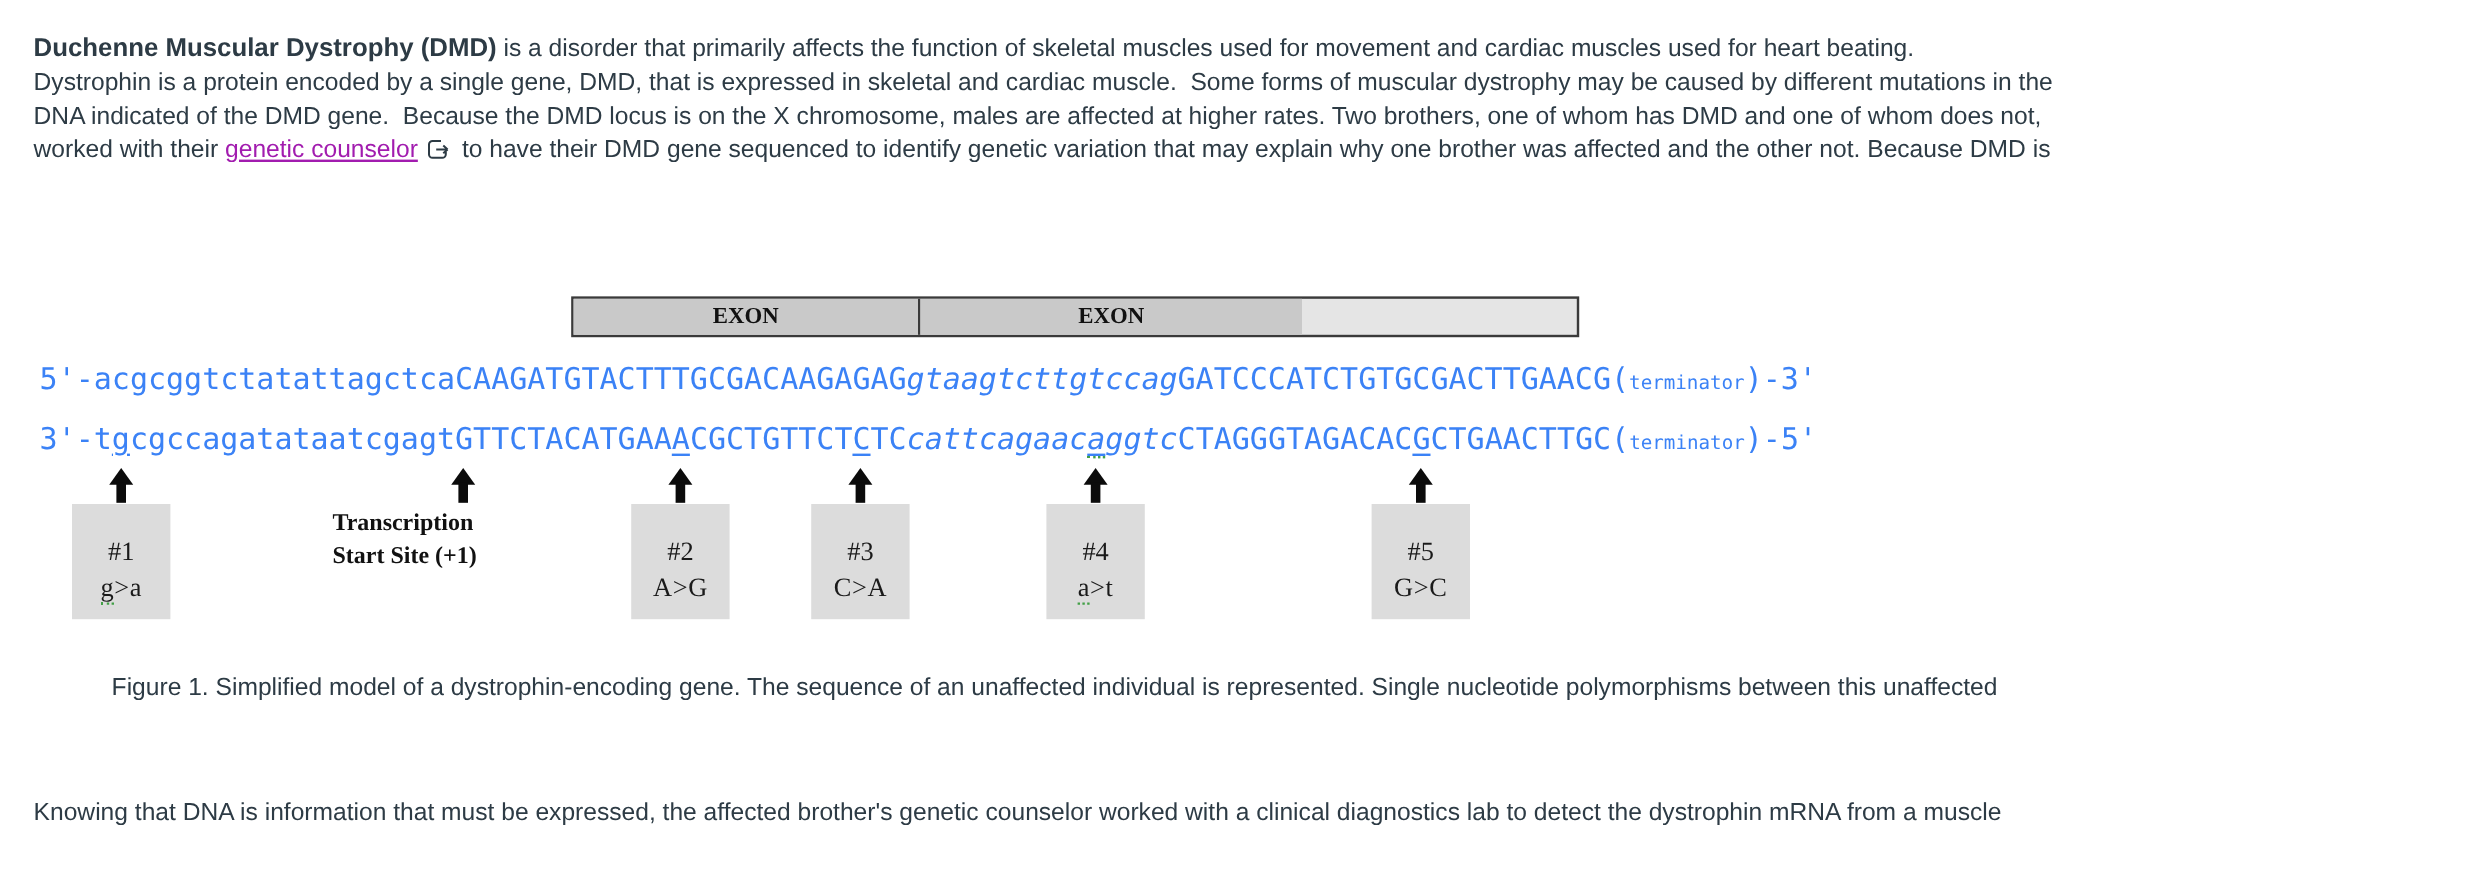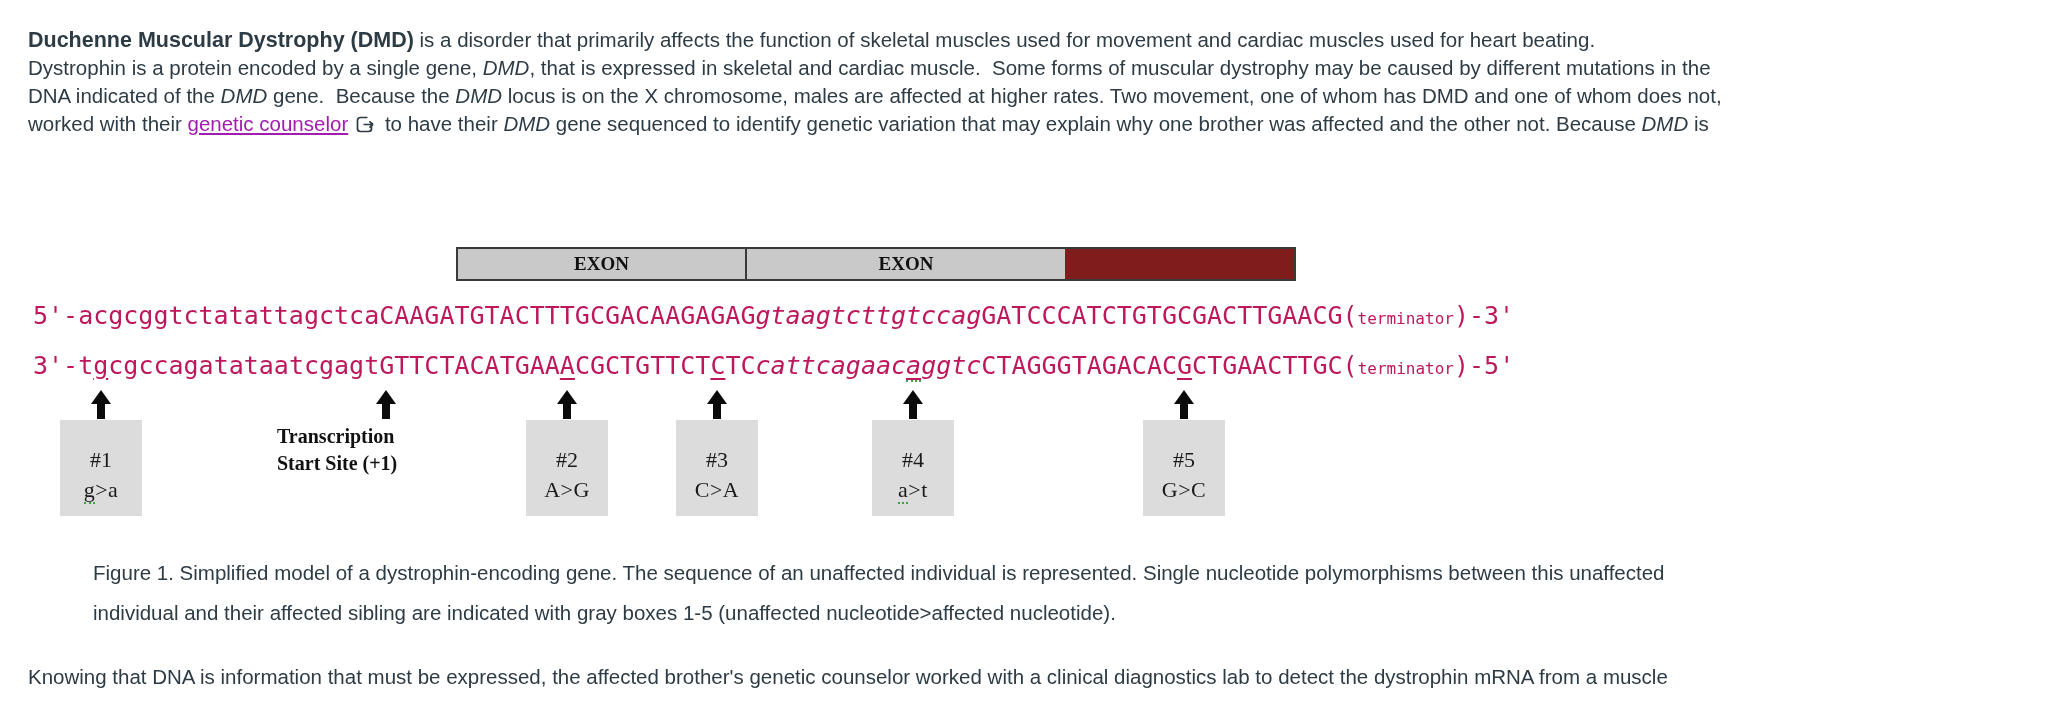--- a/index.html
+++ b/index.html
@@ -3,38 +3,38 @@
 <meta charset="utf-8">
 <style>
   html,body{margin:0;padding:0;background:#ffffff;}
   .page{position:relative;width:1748px;height:724px;background:#ffffff;overflow:hidden;
         font-family:"Liberation Sans",sans-serif;color:#2D3B45;}
   .line{white-space:pre-wrap;}
 
   
   .intro{position:absolute;left:28px;top:26px;width:1990px;font-size:20.5px;line-height:28px;}
   .intro b{font-size:21.5px;font-weight:700;}
-  .em{font-style:italic;}
+  .em{}
   a.doclink{color:#a21caf;text-decoration:underline;cursor:pointer;}
   .extlink-icon{display:inline-block;vertical-align:-4px;margin:0 4px 0 6px;}
 
   
-  .bar{position:absolute;left:456px;top:247px;width:840px;height:34px;display:flex;
-       border:2px solid #3a3a3a;box-sizing:border-box;background:#7f1d1d;}
+  .bar{position:absolute;left:476px;top:247px;width:840px;height:34px;display:flex;
+       border:2px solid #3a3a3a;box-sizing:border-box;background:#e5e5e5;}
   .bar .cell{display:flex;align-items:center;justify-content:center;box-sizing:border-box;
        font-family:"Liberation Serif",serif;font-weight:700;font-size:19px;color:#111;}
   .cell.exon{background:#c9c9c9;}
   .cell.e1{width:289px;border-right:2px solid #3a3a3a;}
   .cell.in{width:227px;background:#ffffff;border-right:2px solid #3a3a3a;}
   .cell.e2{width:318px;}
   .intron-label{text-decoration:underline;border-bottom:2px dotted #43a047;padding-bottom:1px;}
 
   
   .seq{position:absolute;left:33px;white-space:pre;font-family:"DejaVu Sans Mono",monospace;
-       font-size:25px;color:#be185d;letter-spacing:0;}
+       font-size:25px;color:#3b82f6;letter-spacing:0;}
   .seq .it{font-style:italic;}
   .seq .u{text-decoration:underline;text-decoration-thickness:2px;text-underline-offset:4px;}
   .seq .term{font-size:16px;}
   .seq .sqg{border-bottom:2px dotted #43a047;}
 
   
   .up-arrow{position:absolute;top:390px;width:26px;height:29px;}
   .up-arrow::before{content:"";position:absolute;top:0;left:50%;transform:translateX(-50%);
        border-left:10px solid transparent;border-right:10px solid transparent;border-bottom:14px solid #0b0b0b;}
   .up-arrow::after{content:"";position:absolute;top:12px;left:50%;transform:translateX(-50%);
@@ -63,21 +63,21 @@
        font-family:"Liberation Sans",sans-serif;}
 </style>
 </head>
 <body>
 
 <div class="page">
 
   <div class="intro">
     <div class="line"><b>Duchenne Muscular Dystrophy (DMD)</b><span> is a disorder that primarily affects the function of skeletal muscles used for movement and cardiac muscles used for heart beating.</span></div>
     <div class="line"><span>Dystrophin is a protein encoded by a single gene, </span><span class="em">DMD</span><span>, that is expressed in skeletal and cardiac muscle.  Some forms of muscular dystrophy may be caused by different mutations in the</span></div>
-    <div class="line"><span>DNA indicated of the </span><span class="em">DMD</span><span> gene.  Because the </span><span class="em">DMD</span><span> locus is on the X chromosome, males are affected at higher rates. Two movement, one of whom has DMD and one of whom does not,</span></div>
+    <div class="line"><span>DNA indicated of the </span><span class="em">DMD</span><span> gene.  Because the </span><span class="em">DMD</span><span> locus is on the X chromosome, males are affected at higher rates. Two brothers, one of whom has DMD and one of whom does not,</span></div>
     <div class="line"><span>worked with their </span><a class="doclink">genetic counselor</a><span class="extlink-icon"><svg width="21" height="21" viewBox="0 0 21 21" fill="none">
             <path d="M13.5 3.5 H6.5 a3 3 0 0 0 -3 3 v8 a3 3 0 0 0 3 3 h8 a3 3 0 0 0 3 -3 v-2" stroke="#2D3B45" stroke-width="1.7"></path>
             <path d="M9.5 10.5 h9.5 M19 10.5 l-3.6 -3.2 M19 10.5 l-3.6 3.2" stroke="#2D3B45" stroke-width="1.7"></path>
           </svg></span><span> to have their </span><span class="em">DMD</span><span> gene sequenced to identify genetic variation that may explain why one brother was affected and the other not. Because </span><span class="em">DMD</span><span> is</span></div>
   </div>
 
   <div class="bar">
     <div class="cell exon e1">
         <span>EXON</span>
       </div>
@@ -118,21 +118,20 @@
     <span>#4</span>
     <span class="chg"><span class="sq">a</span><span>&gt;</span><span>t</span></span>
   </div>
   <div class="snpbox" style="left:1143px;">
     <span>#5</span>
     <span class="chg"><span>G</span><span>&gt;</span><span>C</span></span>
   </div>
 
   <div class="caption">
     <div class="line">Figure 1. Simplified model of a dystrophin-encoding gene. The sequence of an unaffected individual is represented. Single nucleotide polymorphisms between this unaffected</div>
-    <div class="line">individual and their affected sibling are indicated with gray boxes 1-5 (unaffected nucleotide&gt;affected nucleotide).</div>
   </div>
 
   <div class="closing">
     <div class="line">Knowing that DNA is information that must be expressed, the affected brother's genetic counselor worked with a clinical diagnostics lab to detect the dystrophin mRNA from a muscle</div>
   </div>
 
   <span class="edge-frag" style="left:2063px;top:36px;">T</span>
   <span class="edge-frag" style="left:2064px;top:84px;">A</span>
   <span class="edge-frag" style="left:2058px;top:112px;">-</span>
 

